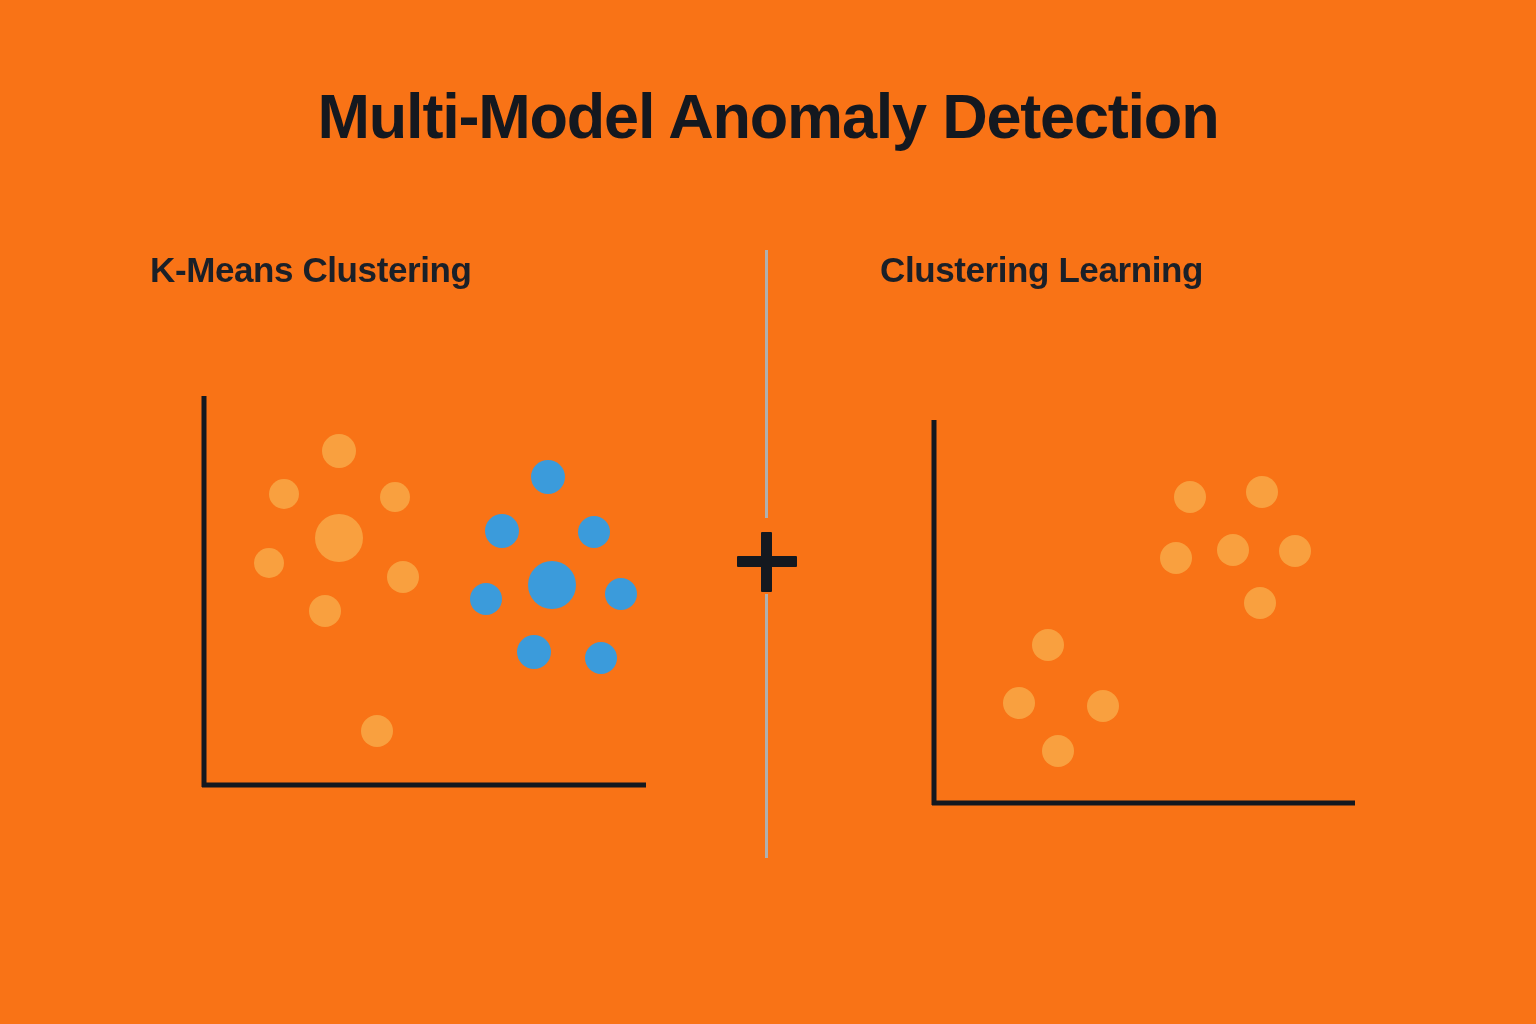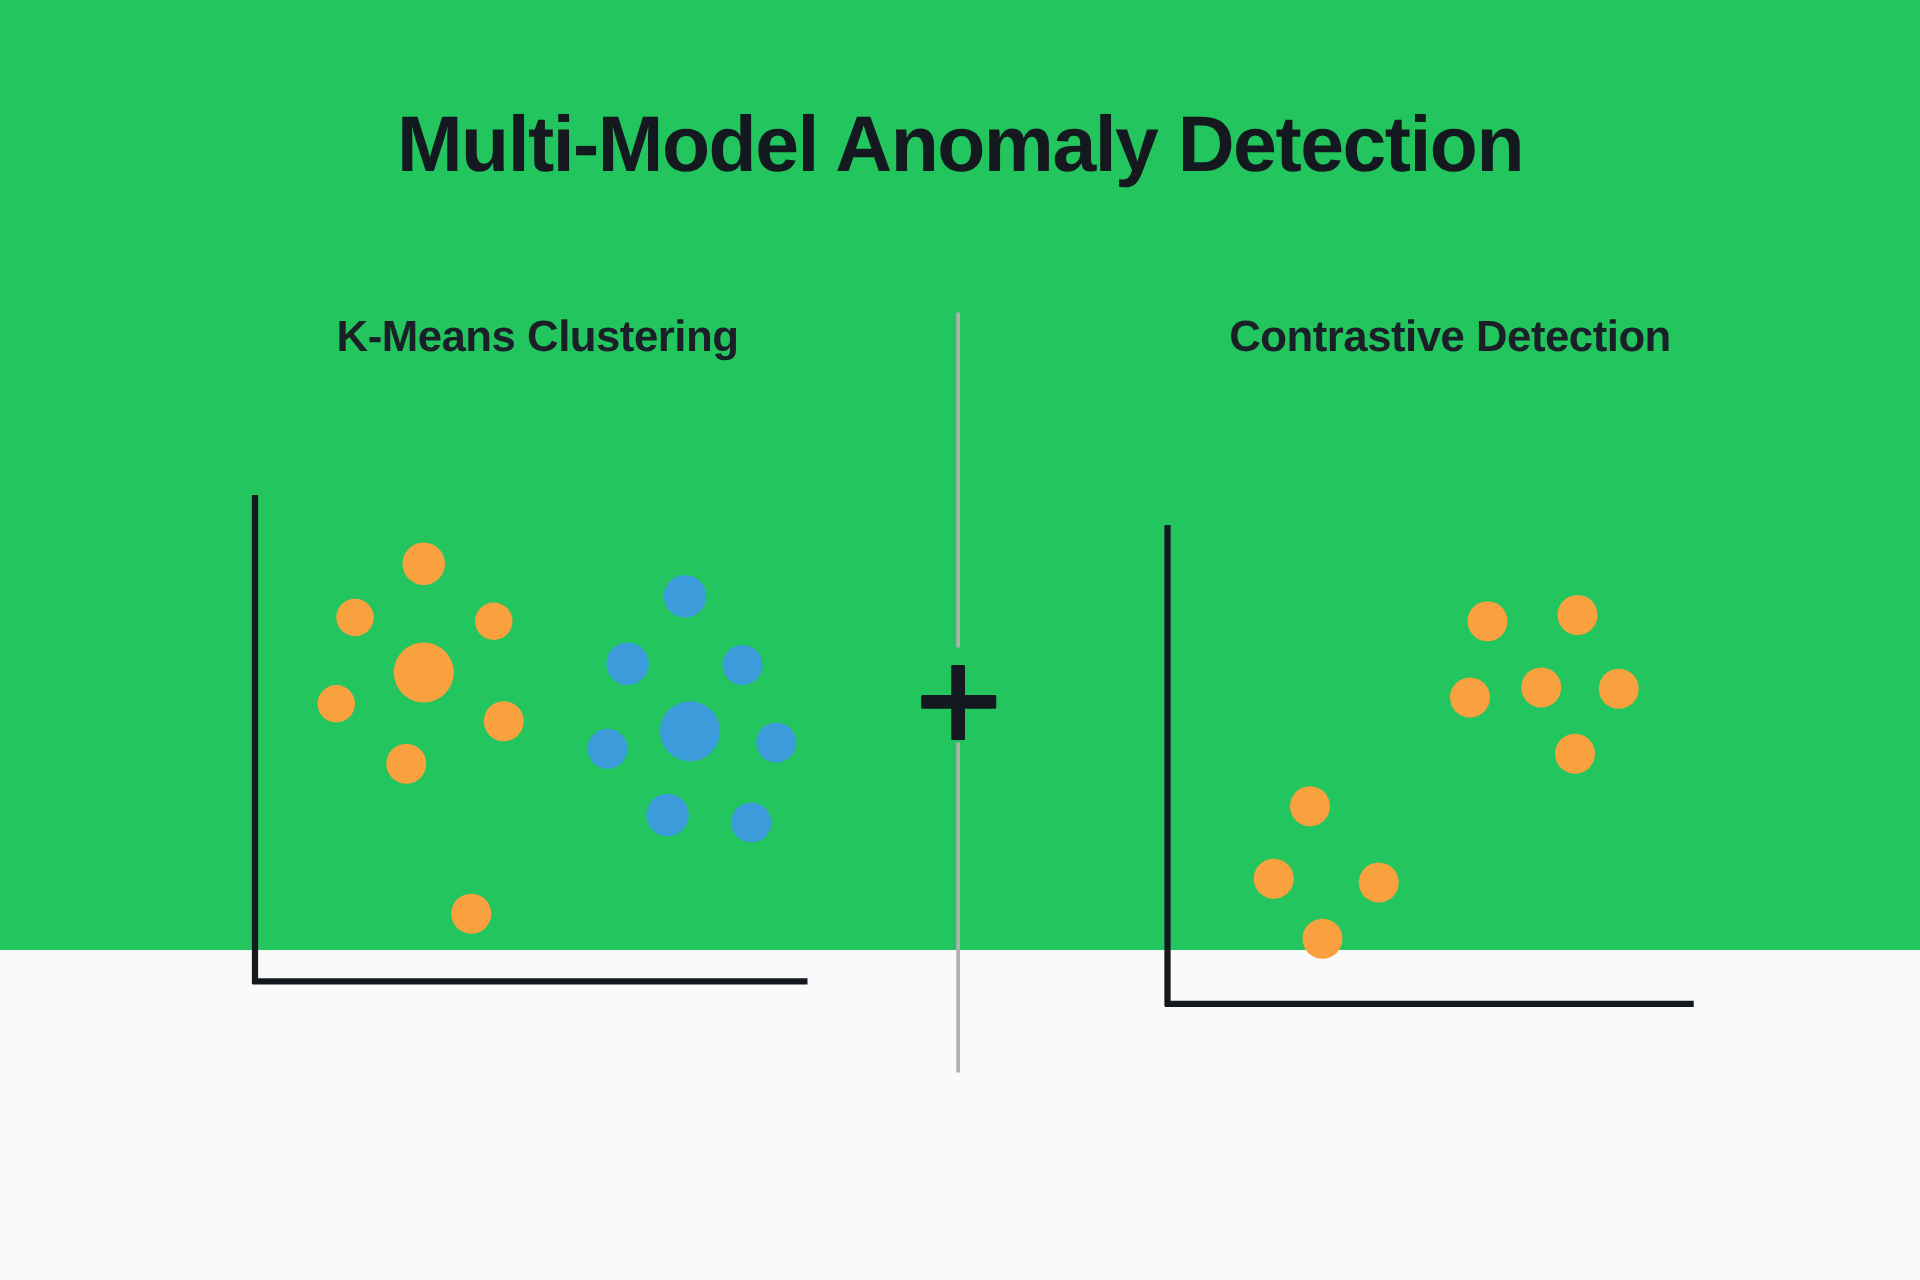--- a/index.html
+++ b/index.html
@@ -9,22 +9,22 @@
   body {
     width: 1536px;
     height: 1024px;
     background: #fafafa;
     font-family: "Liberation Sans", sans-serif;
     overflow: hidden;
   }
   .page {
     position: relative;
     width: 1536px;
-    height: 760px;
-    background: #22c55e;
+    height: 1024px;
+    background: #f97316;
   }
   .page-title {
     position: absolute;
     left: 0;
     top: 82px;
     width: 1536px;
     text-align: center;
     font-size: 63px;
     font-weight: 700;
     letter-spacing: -1.2px;
@@ -36,21 +36,21 @@
     position: absolute;
     top: 0;
     height: 1024px;
   }
   .panel-left  { left: 150px;  width: 560px; }
   .panel-right { left: 880px; width: 560px; }
 
   .panel-caption {
     position: absolute;
     width: 100%;
-    text-align: center;
+    text-align: left;
     font-size: 35px;
     font-weight: 600;
     color: #1b2028;
     line-height: 1.28;
     letter-spacing: -0.4px;
   }
   .panel-left .panel-caption  { top: 248px; }
   .panel-right .panel-caption { top: 248px; }
 
   .plot {
@@ -142,21 +142,21 @@
     <div class="seg seg-top"></div>
     <div class="seg seg-bottom"></div>
   </div>
   <div class="plus-icon">
     <div class="bar bar-h"></div>
     <div class="bar bar-v"></div>
   </div>
 
   <div class="panel panel-right">
     <div class="panel-caption">
-      <div>Contrastive Detection</div>
+      <div>Clustering Learning</div>
     </div>
 
     <div class="plot" style="left:40px; top:410px;">
       <svg width="500" height="420" viewBox="0 0 500 420">
 
         <path d="M 14 10 L 14 395" stroke="#14181f" stroke-width="5" fill="none"></path>
         <path d="M 12 393 L 435 393" stroke="#14181f" stroke-width="5" fill="none"></path>
 
         <g fill="#f9a03f">
           <circle cx="270" cy="87" r="16"></circle>

